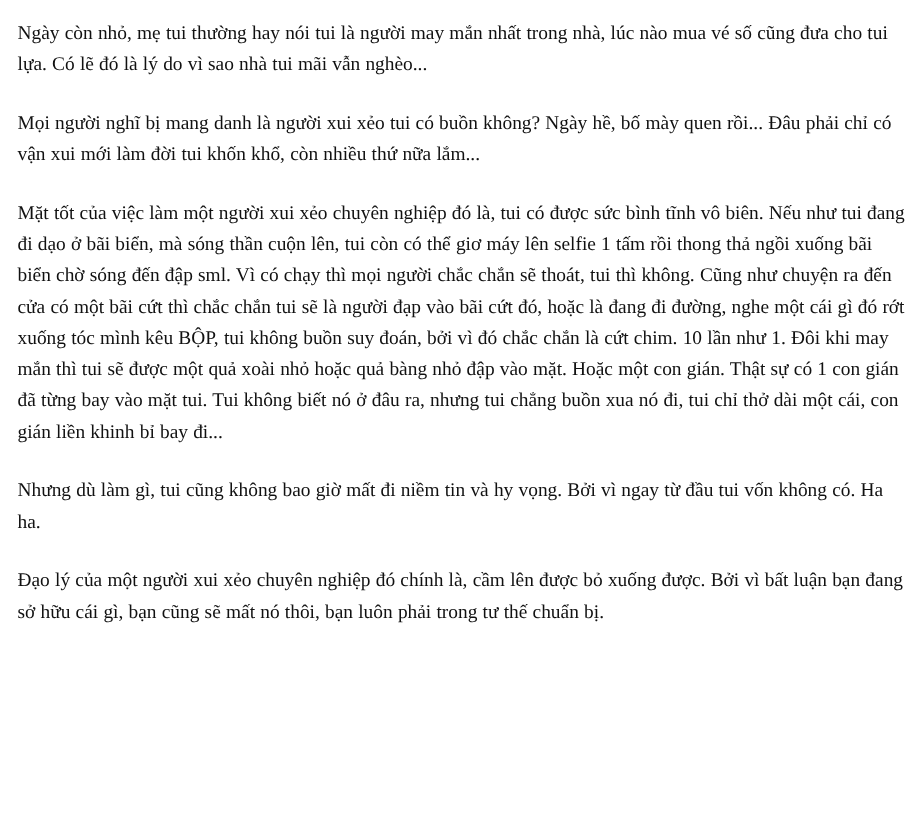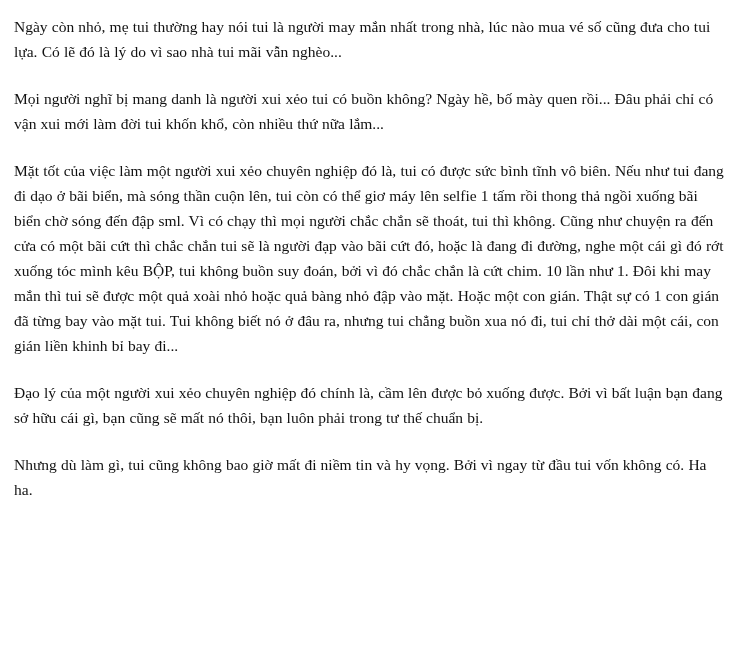--- a/index.html
+++ b/index.html
@@ -33,15 +33,15 @@
     margin-bottom: 0;
   }
 </style>
 </head>
 <body>
 
 <div id="doc">
   <p class="para">Ngày còn nhỏ, mẹ tui thường hay nói tui là người may mắn nhất trong nhà, lúc nào mua vé số cũng đưa cho tui lựa. Có lẽ đó là lý do vì sao nhà tui mãi vẫn nghèo...</p>
   <p class="para">Mọi người nghĩ bị mang danh là người xui xẻo tui có buồn không? Ngày hề, bố mày quen rồi... Đâu phải chỉ có vận xui mới làm đời tui khốn khổ, còn nhiều thứ nữa lắm...</p>
   <p class="para">Mặt tốt của việc làm một người xui xẻo chuyên nghiệp đó là, tui có được sức bình tĩnh vô biên. Nếu như tui đang đi dạo ở bãi biển, mà sóng thần cuộn lên, tui còn có thể giơ máy lên selfie 1 tấm rồi thong thả ngồi xuống bãi biển chờ sóng đến đập sml. Vì có chạy thì mọi người chắc chắn sẽ thoát, tui thì không. Cũng như chuyện ra đến cửa có một bãi cứt thì chắc chắn tui sẽ là người đạp vào bãi cứt đó, hoặc là đang đi đường, nghe một cái gì đó rớt xuống tóc mình kêu BỘP, tui không buồn suy đoán, bởi vì đó chắc chắn là cứt chim. 10 lần như 1. Đôi khi may mắn thì tui sẽ được một quả xoài nhỏ hoặc quả bàng nhỏ đập vào mặt. Hoặc một con gián. Thật sự có 1 con gián đã từng bay vào mặt tui. Tui không biết nó ở đâu ra, nhưng tui chẳng buồn xua nó đi, tui chỉ thở dài một cái, con gián liền khinh bỉ bay đi...</p>
+  <p class="para">Nhưng dù làm gì, tui cũng không bao giờ mất đi niềm tin và hy vọng. Bởi vì ngay từ đầu tui vốn không có. Ha ha.</p>
   <p class="para">Đạo lý của một người xui xẻo chuyên nghiệp đó chính là, cầm lên được bỏ xuống được. Bởi vì bất luận bạn đang sở hữu cái gì, bạn cũng sẽ mất nó thôi, bạn luôn phải trong tư thế chuẩn bị.</p>
-  <p class="para">Nhưng dù làm gì, tui cũng không bao giờ mất đi niềm tin và hy vọng. Bởi vì ngay từ đầu tui vốn không có. Ha ha.</p>
 </div>
 
 </body></html>

